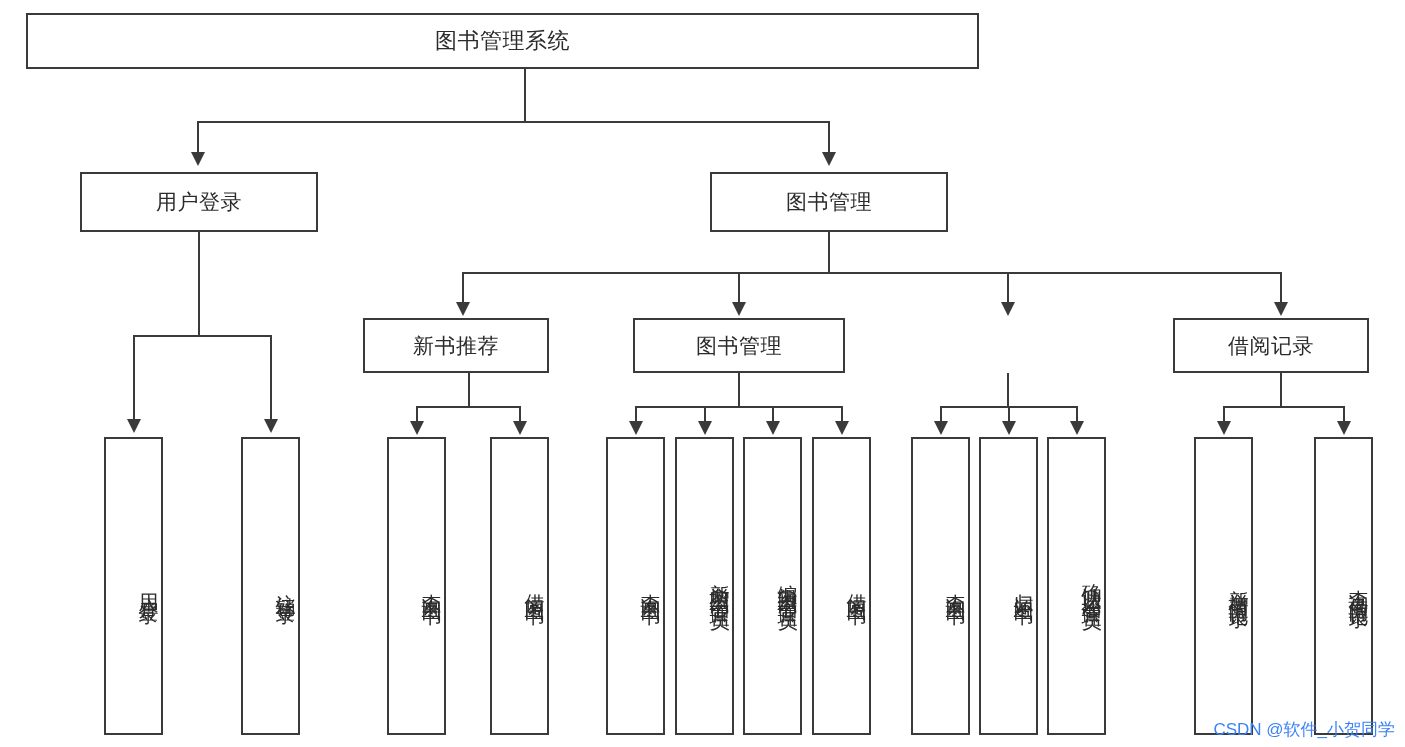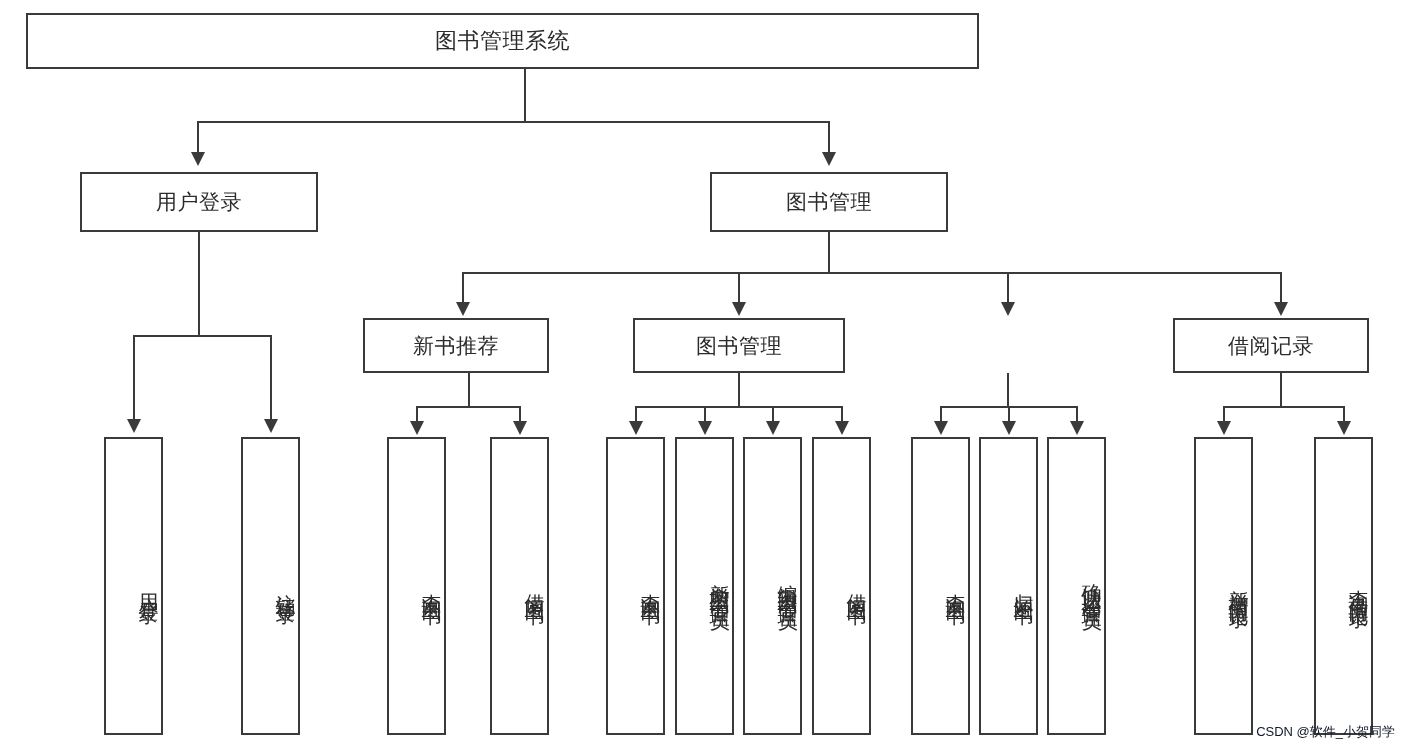--- a/index.html
+++ b/index.html
@@ -58,22 +58,22 @@
     width:0;height:0;
     border-left:7px solid transparent;
     border-right:7px solid transparent;
     border-top:14px solid #3a3a3a;
   }
   
   #watermark{
     position:absolute;
     right:10px;
     bottom:6px;
-    font-size:13px;
-    color:#0f172a;
+    font-size:17px;
+    color:#3b82f6;
     white-space:nowrap;
     pointer-events:none;
   }
 </style>
 </head>
 <body>
 
 <div id="canvas">
 
   <div class="node h root" style="left:2px;top:13px;width:953px;height:56px;margin-left:24px;">

